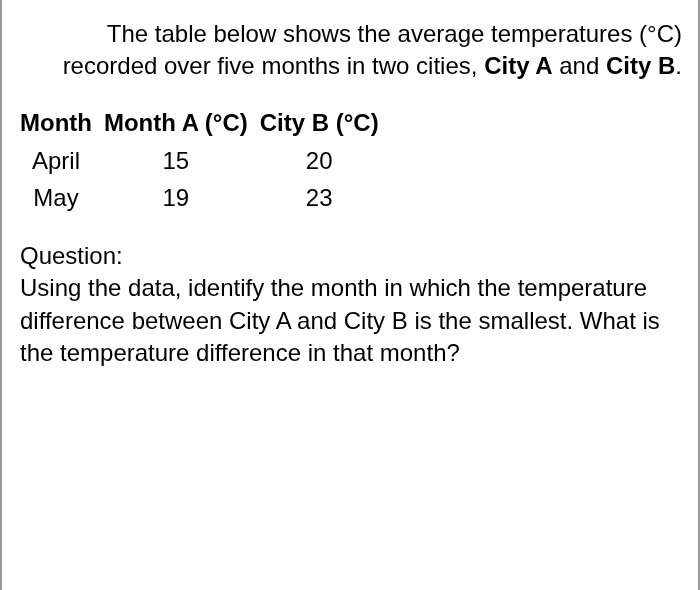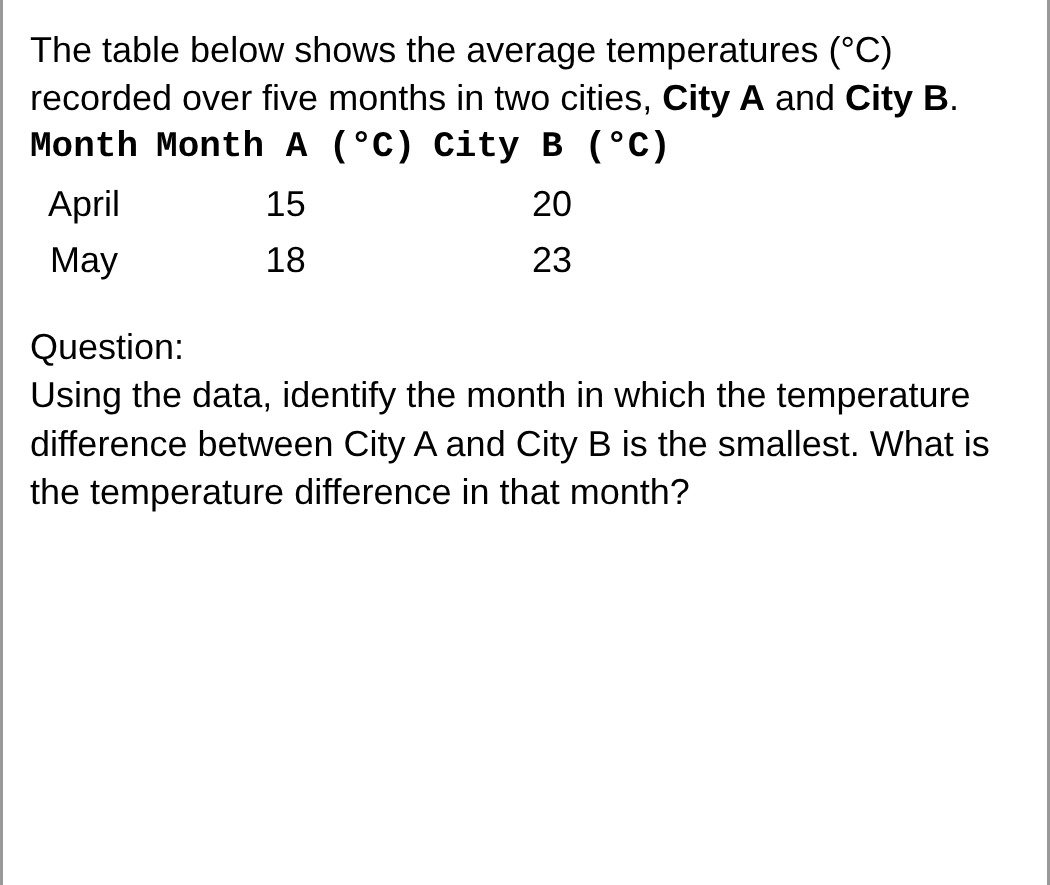--- a/index.html
+++ b/index.html
@@ -13,34 +13,35 @@
       line-height: 1.35;
       color: #000;
       padding: 18px 16px 18px 18px;
       width: 700px;
       height: 590px;
       background: #fff;
       border-left: 2px solid #999;
       border-right: 2px solid #999;
     }
     .intro {
+      margin-bottom: 24px;
+      text-align: right;
     }
     .bold {
       font-weight: bold;
     }
     .data-table {
       border-collapse: collapse;
       margin-bottom: 24px;
     }
     .data-table th {
       font-weight: bold;
       text-align: left;
       padding-right: 12px;
       padding-bottom: 4px;
-      font-family: Liberation Mono, monospace;
     }
     .data-table td {
       text-align: center;
       padding-right: 12px;
       padding-top: 2px;
       padding-bottom: 2px;
     }
     .question-label {
       font-weight: normal;
     }
@@ -63,21 +64,21 @@
     </tr>
   </thead>
   <tbody>
     <tr>
       <td>April</td>
       <td>15</td>
       <td>20</td>
     </tr>
     <tr>
       <td>May</td>
-      <td>18</td>
+      <td>19</td>
       <td>23</td>
     </tr>
   </tbody>
 </table>
 
 <p>
   <span class="question-label">Question:</span><br>
   <span class="question-text">Using the data, identify the month in which the temperature difference between City A and City B is the smallest. What is the temperature difference in that month?</span>
 </p>
 

